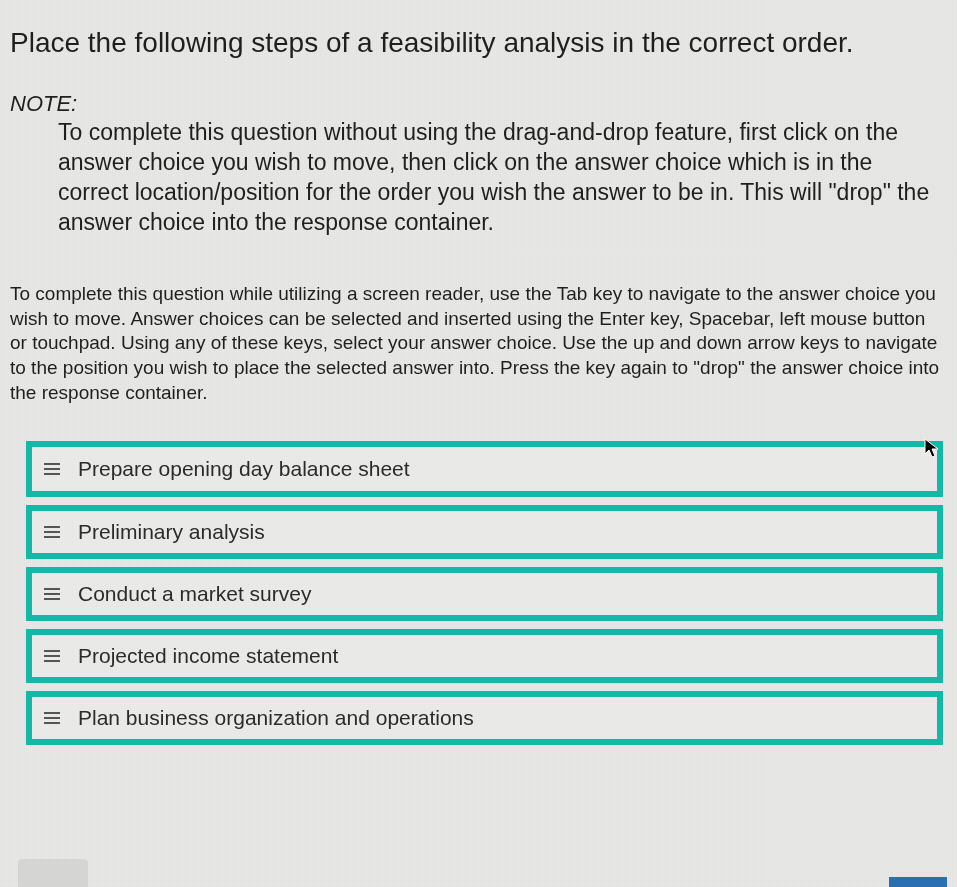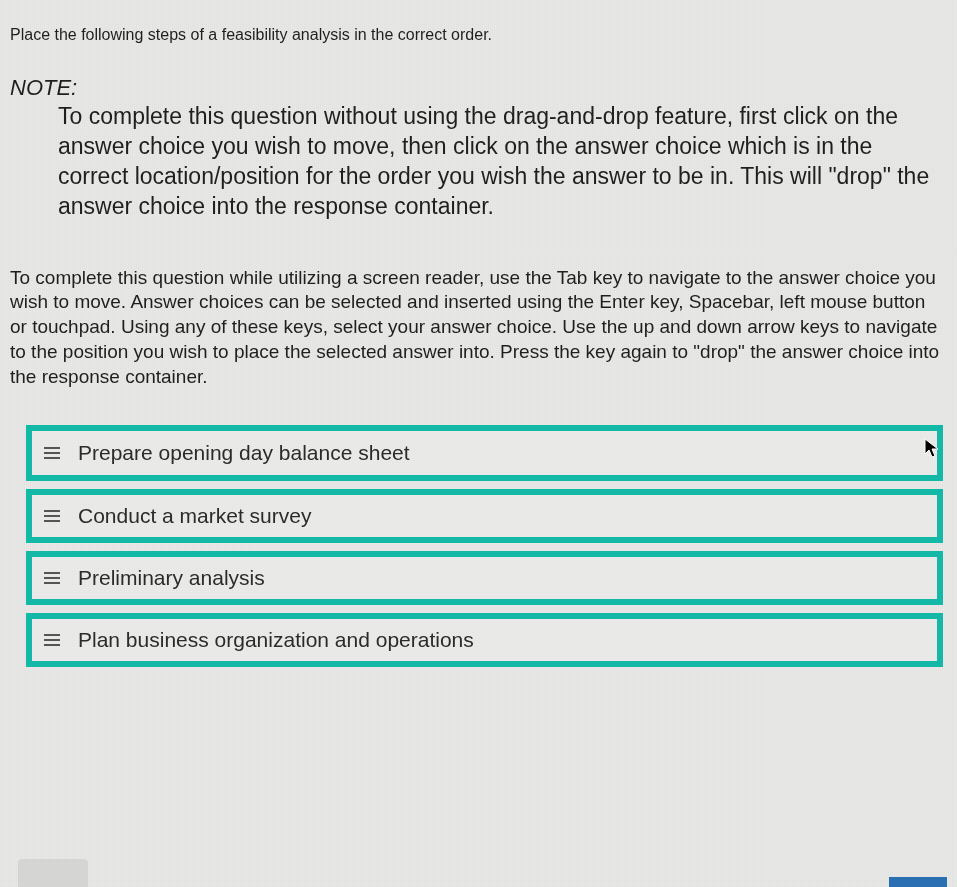--- a/index.html
+++ b/index.html
@@ -12,21 +12,21 @@
     width: 957px;
     height: 887px;
     overflow: hidden;
     position: relative;
     color: #222;
   }
   .content {
     padding: 24px 10px 0 10px;
   }
   .prompt {
-    font-size: 16px;
+    font-size: 28px;
     color: #1f1f1f;
     margin-bottom: 28px;
     line-height: 1.35;
   }
   .note-label {
     font-style: italic;
     font-size: 22px;
     color: #1f1f1f;
     line-height: 1.3;
   }
@@ -124,33 +124,41 @@
       </div>
     <div class="item-label">Prepare opening day balance sheet</div>
   </div>
 
   <div class="item">
     <div class="handle">
         <span></span>
         <span></span>
         <span></span>
       </div>
-    <div class="item-label">Conduct a market survey</div>
+    <div class="item-label">Preliminary analysis</div>
   </div>
 
   <div class="item">
     <div class="handle">
         <span></span>
         <span></span>
         <span></span>
       </div>
-    <div class="item-label">Preliminary analysis</div>
+    <div class="item-label">Conduct a market survey</div>
   </div>
 
 
+  <div class="item">
+    <div class="handle">
+        <span></span>
+        <span></span>
+        <span></span>
+      </div>
+    <div class="item-label">Projected income statement</div>
+  </div>
 
   <div class="item">
     <div class="handle">
         <span></span>
         <span></span>
         <span></span>
       </div>
     <div class="item-label">Plan business organization and operations</div>
   </div>
 

